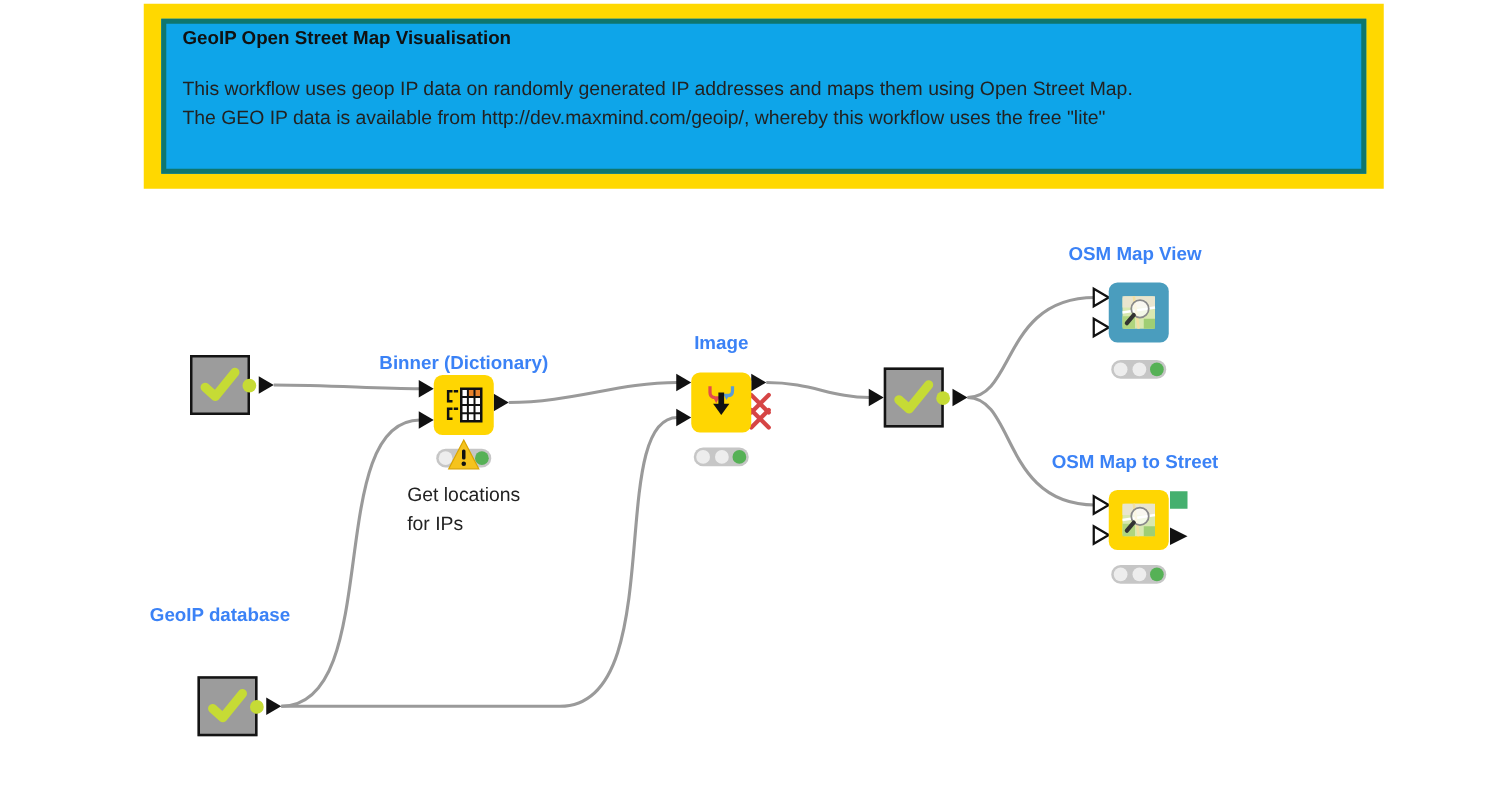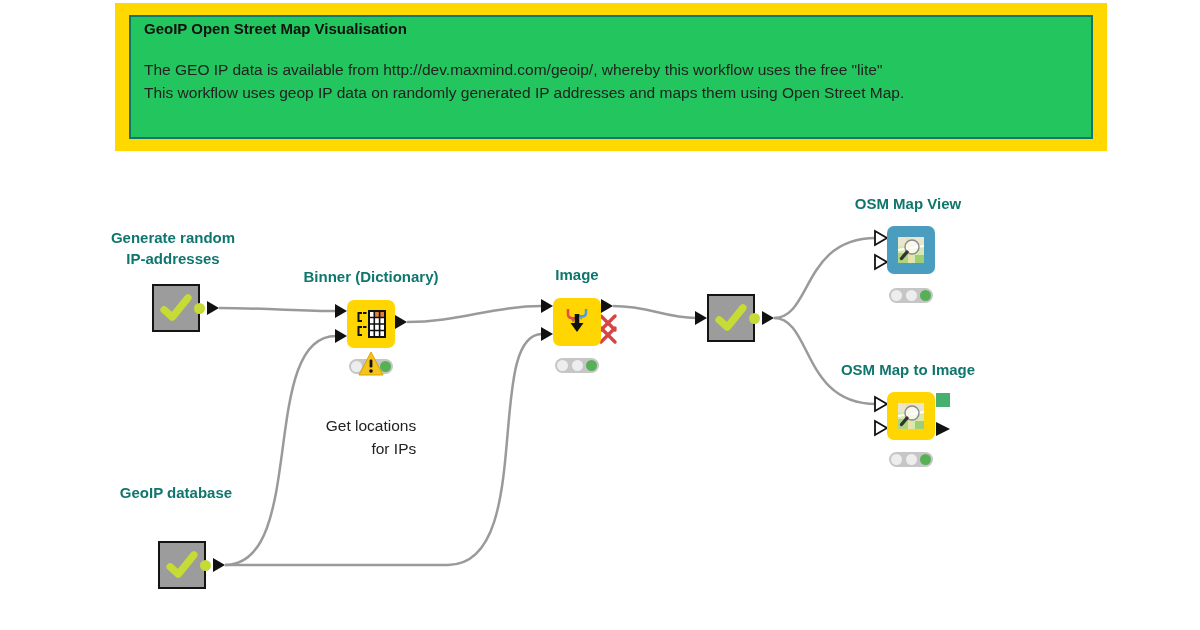--- a/index.html
+++ b/index.html
@@ -6,21 +6,21 @@
   #canvas {
     position:relative; width:1200px; height:630px; background:#ffffff;
     font-family:"Liberation Sans", sans-serif; overflow:hidden;
   }
   
   .annotation {
     position:absolute; left:115px; top:3px; width:992px; height:148px;
     background:#FFD800; padding:12px 14px; box-sizing:border-box;
   }
   .annotation-inner {
-    width:100%; height:100%; background:#22c55e; border:2px solid #0f766e;
+    width:100%; height:100%; background:#0ea5e9; border:4px solid #0f766e;
     box-sizing:border-box; padding:3px 13px; overflow:hidden;
   }
   .annotation-title { font-size:15px; font-weight:bold; color:#111; margin:0 0 21px 0; }
   .annotation-line { font-size:15.5px; color:#222; line-height:23px; }
   
   #wires { position:absolute; left:0; top:0; z-index:1; }
   .wire { fill:none; stroke:#9A9A9A; stroke-width:2.5; }
   .port { fill:#111111; }
   .port-hollow { fill:#ffffff; stroke:#111111; stroke-width:1.8; }
   .port-x { stroke:#D64545; stroke-width:3.4; stroke-linecap:round; }
@@ -32,46 +32,46 @@
   .node.teal { background:#4A9DBE; }
   .node svg.icon { position:absolute; left:0; top:0; width:100%; height:100%; }
   .node.meta svg.icon { width:44px; height:44px; }
   .outdot {
     position:absolute; right:-7px; top:50%; width:11px; height:11px; margin-top:-5.5px;
     border-radius:50%; background:#C6DB35; z-index:3;
   }
   
   .nodelabel {
     position:absolute; transform:translateX(-50%); text-align:center; z-index:3;
-    font-weight:bold; font-size:15px; line-height:21px; color:#0f766e; white-space:nowrap;
+    font-weight:bold; font-size:15px; line-height:21px; color:#3b82f6; white-space:nowrap;
   }
   .caption {
-    position:absolute; transform:translateX(-50%); text-align:right; z-index:3;
-    font-size:15.5px; line-height:23px; color:#222; white-space:nowrap;margin-top:29px;
+    position:absolute; transform:translateX(-50%); text-align:left; z-index:3;
+    font-size:15.5px; line-height:23px; color:#222; white-space:nowrap;
   }
   
   .traffic {
     position:absolute; width:44px; height:15px; background:#C6C6C6; border-radius:8px;
     display:flex; align-items:center; justify-content:space-between;
     padding:0 2px; box-sizing:border-box; z-index:2;
   }
   .light { width:11px; height:11px; border-radius:50%; background:#EDEDED; }
   .light.on-green { background:#56B156; }
   .warn-overlay { position:absolute; z-index:4; }
 </style>
 </head>
 <body>
 
 <div id="canvas">
 
   <div class="annotation">
     <div class="annotation-inner">
       <div class="annotation-title">GeoIP Open Street Map Visualisation</div>
+      <div class="annotation-line">This workflow uses geop IP data on randomly generated IP addresses and maps them using Open Street Map.</div>
       <div class="annotation-line">The GEO IP data is available from http://dev.maxmind.com/geoip/, whereby this workflow uses the free "lite"</div>
-      <div class="annotation-line">This workflow uses geop IP data on randomly generated IP addresses and maps them using Open Street Map.</div>
     </div>
   </div>
 
   <svg id="wires" width="1200" height="630">
 
     <path class="wire" d="M 219 308 C 265 308, 300 311, 336 311"></path>
     <path class="wire" d="M 407 322 C 458 322, 494 306, 542 306"></path>
     <path class="wire" d="M 613 306 C 650 306, 664 318, 696 318"></path>
     <path class="wire" d="M 774 318 C 812 318, 802 238, 876 238"></path>
     <path class="wire" d="M 774 318 C 812 318, 802 404, 876 404"></path>
@@ -97,32 +97,28 @@
     <polygon class="port-hollow" points="875,421 887,428 875,435"></polygon>
 
     <g>
       <line class="port-x" x1="601" y1="316" x2="615" y2="330"></line>
       <line class="port-x" x1="615" y1="316" x2="601" y2="330"></line>
       <line class="port-x" x1="601" y1="328" x2="615" y2="342"></line>
       <line class="port-x" x1="615" y1="328" x2="601" y2="342"></line>
     </g>
   </svg>
 
-  <div class="nodelabel" style="left:173px;top:227px">
-    <div>Generate random</div>
-    <div>IP-addresses</div>
-  </div>
   <div class="node meta" style="left:152px;top:284px">
     <svg class="icon" viewBox="0 0 48 48">
       <path d="M11 26 L20 34 L37 13" fill="none" stroke="#C6DB35" stroke-width="8" stroke-linecap="round" stroke-linejoin="round"></path>
     </svg>
     <span class="outdot"></span>
   </div>
 
-  <div class="nodelabel" style="left:371px;top:266px">
+  <div class="nodelabel" style="left:371px;top:280px">
     <div>Binner (Dictionary)</div>
   </div>
   <div class="node native yellow" style="left:347px;top:300px">
     <svg class="icon" viewBox="0 0 48 48">
       <path d="M15 13 h-3.5 v8 h3.5 M19.5 13 h-3.5 M15 27 h-3.5 v8 h3.5 M19.5 27 h-3.5" fill="none" stroke="#111" stroke-width="2"></path>
       <rect x="22" y="11" width="16" height="26" fill="#ffffff" stroke="#111" stroke-width="2"></rect>
       <rect x="27.3" y="12" width="5.3" height="5.5" fill="#E8822C"></rect>
       <rect x="32.6" y="12" width="4.4" height="5.5" fill="#E8822C"></rect>
       <path d="M27.3 11 v26 M32.6 11 v26 M22 17.5 h16 M22 24 h16 M22 30.5 h16" stroke="#111" stroke-width="1.6"></path>
     </svg>
@@ -183,21 +179,21 @@
       <line x1="20" y1="26" x2="14.5" y2="32.5" stroke="#333" stroke-width="3.4" stroke-linecap="round"></line>
     </svg>
   </div>
   <div class="traffic" style="left:889px;top:288px">
     <span class="light"></span>
     <span class="light"></span>
     <span class="light on-green"></span>
   </div>
 
   <div class="nodelabel" style="left:908px;top:359px">
-    <div>OSM Map to Image</div>
+    <div>OSM Map to Street</div>
   </div>
   <div class="node native yellow" style="left:887px;top:392px">
     <svg class="icon" viewBox="0 0 48 48">
       <rect x="11" y="11" width="26" height="26" rx="2" fill="#D8E8B0"></rect>
       <rect x="11" y="11" width="26" height="9" fill="#E9E5CE"></rect>
       <rect x="11" y="27" width="10" height="10" fill="#AFD57E"></rect>
       <rect x="28" y="29" width="9" height="8" fill="#9FCE74"></rect>
       <path d="M11 24 L37 20" stroke="#ffffff" stroke-width="2" fill="none"></path>
       <path d="M20 11 L24 37" stroke="#F2DFA0" stroke-width="2" fill="none"></path>
       <circle cx="25" cy="21" r="7" fill="rgba(255,255,255,0.7)" stroke="#8a8a8a" stroke-width="1.4"></circle>

